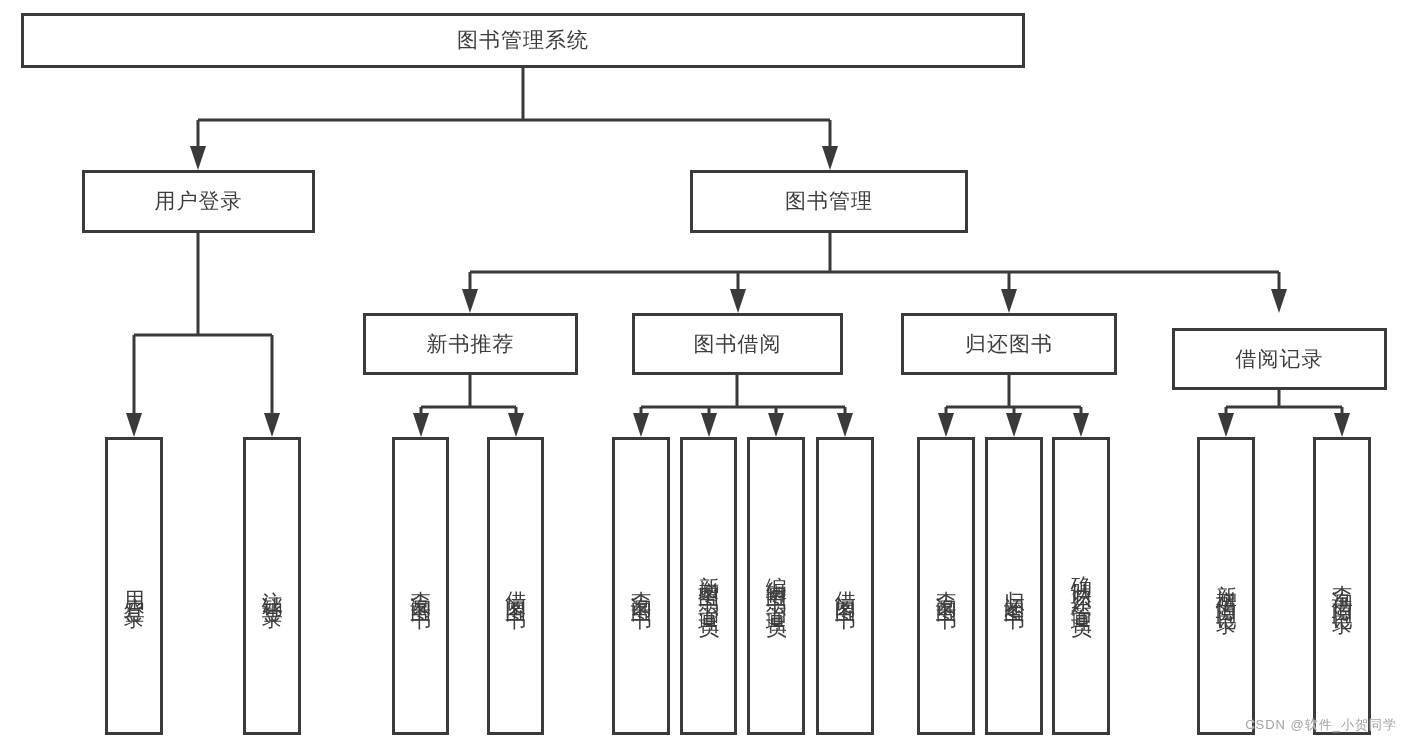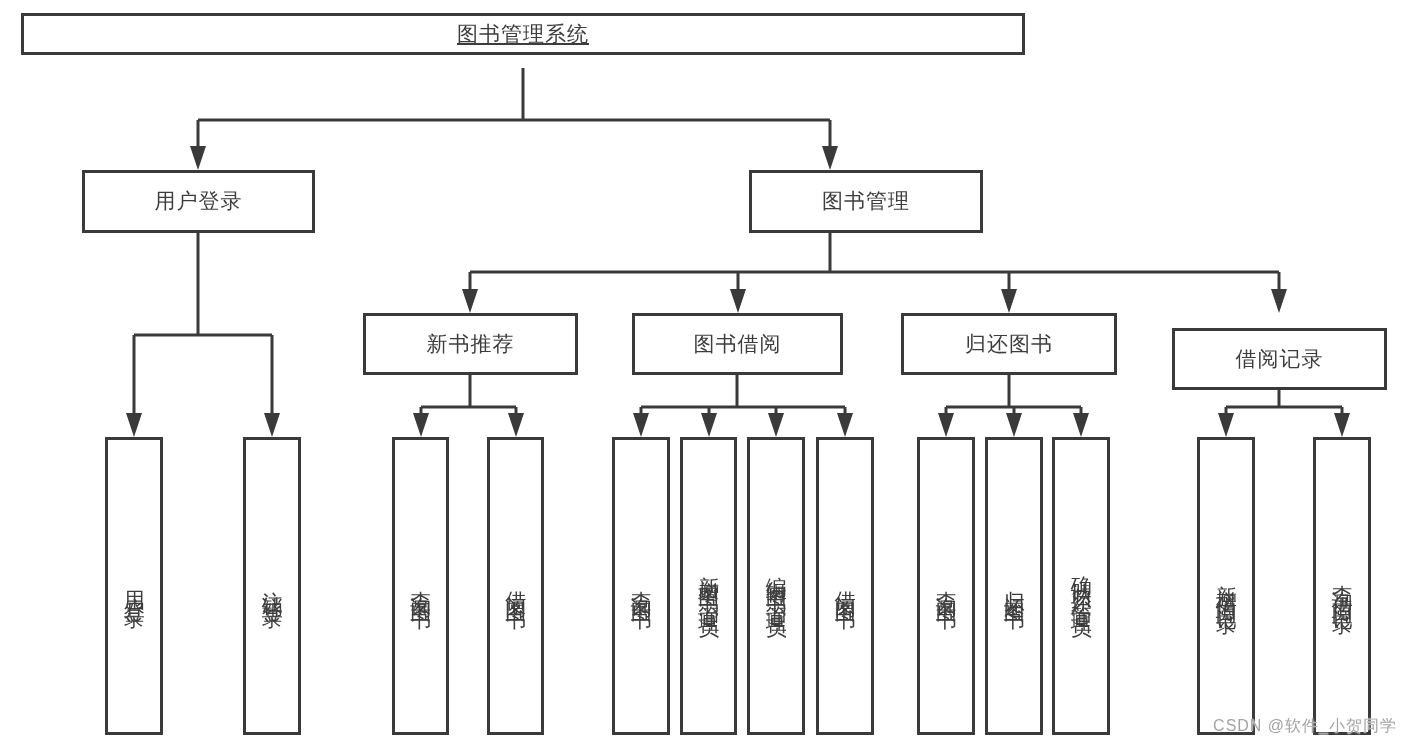--- a/index.html
+++ b/index.html
@@ -39,23 +39,23 @@
   
   .vbox {
     writing-mode: vertical-rl;
     text-orientation: mixed;
     letter-spacing: 6px;
     top: 437px;
     height: 298px;
     width: 58px;
   }
   
-  .n-root    { left: 21px;   top: 13px;  width: 1004px; height: 42px; text-decoration: underline; }
+  .n-root    { left: 21px;   top: 13px;  width: 1004px; height: 55px; }
   .n-login   { left: 82px;   top: 170px; width: 233px;  height: 63px; }
-  .n-mgmt    { left: 749px;  top: 170px; width: 234px;  height: 63px; }
+  .n-mgmt    { left: 690px;  top: 170px; width: 278px;  height: 63px; }
   .n-new     { left: 363px;  top: 313px; width: 215px;  height: 62px; text-align: center; }
   .n-borrow  { left: 632px;  top: 313px; width: 211px;  height: 62px; }
   .n-current { left: 901px;  top: 313px; width: 216px;  height: 62px; }
   .n-record  { left: 1172px; top: 328px; width: 215px;  height: 62px; }
   .l-a1 { left: 105px; }
   .l-a2 { left: 243px; }
   .l-b1 { left: 392px; width: 57px; }
   .l-b2 { left: 487px; width: 57px; }
   .l-c1 { left: 612px; }
   .l-c2 { left: 680px; width: 57px; }
@@ -63,21 +63,21 @@
   .l-c4 { left: 816px; }
   .l-d1 { left: 917px; }
   .l-d2 { left: 985px; }
   .l-d3 { left: 1052px; }
   .l-e1 { left: 1197px; }
   .l-e2 { left: 1313px; }
   .watermark {
     position: absolute;
     right: 8px;
     top: 716px;
-    font-size: 16px;
+    font-size: 13px;
     letter-spacing: 1px;
     color: #a3a3a3;
     text-shadow: 0 0 2px #ffffff, 0 0 1px #ffffff;
     z-index: 5;
     white-space: nowrap;
   }
 </style>
 </head>
 <body>
 

